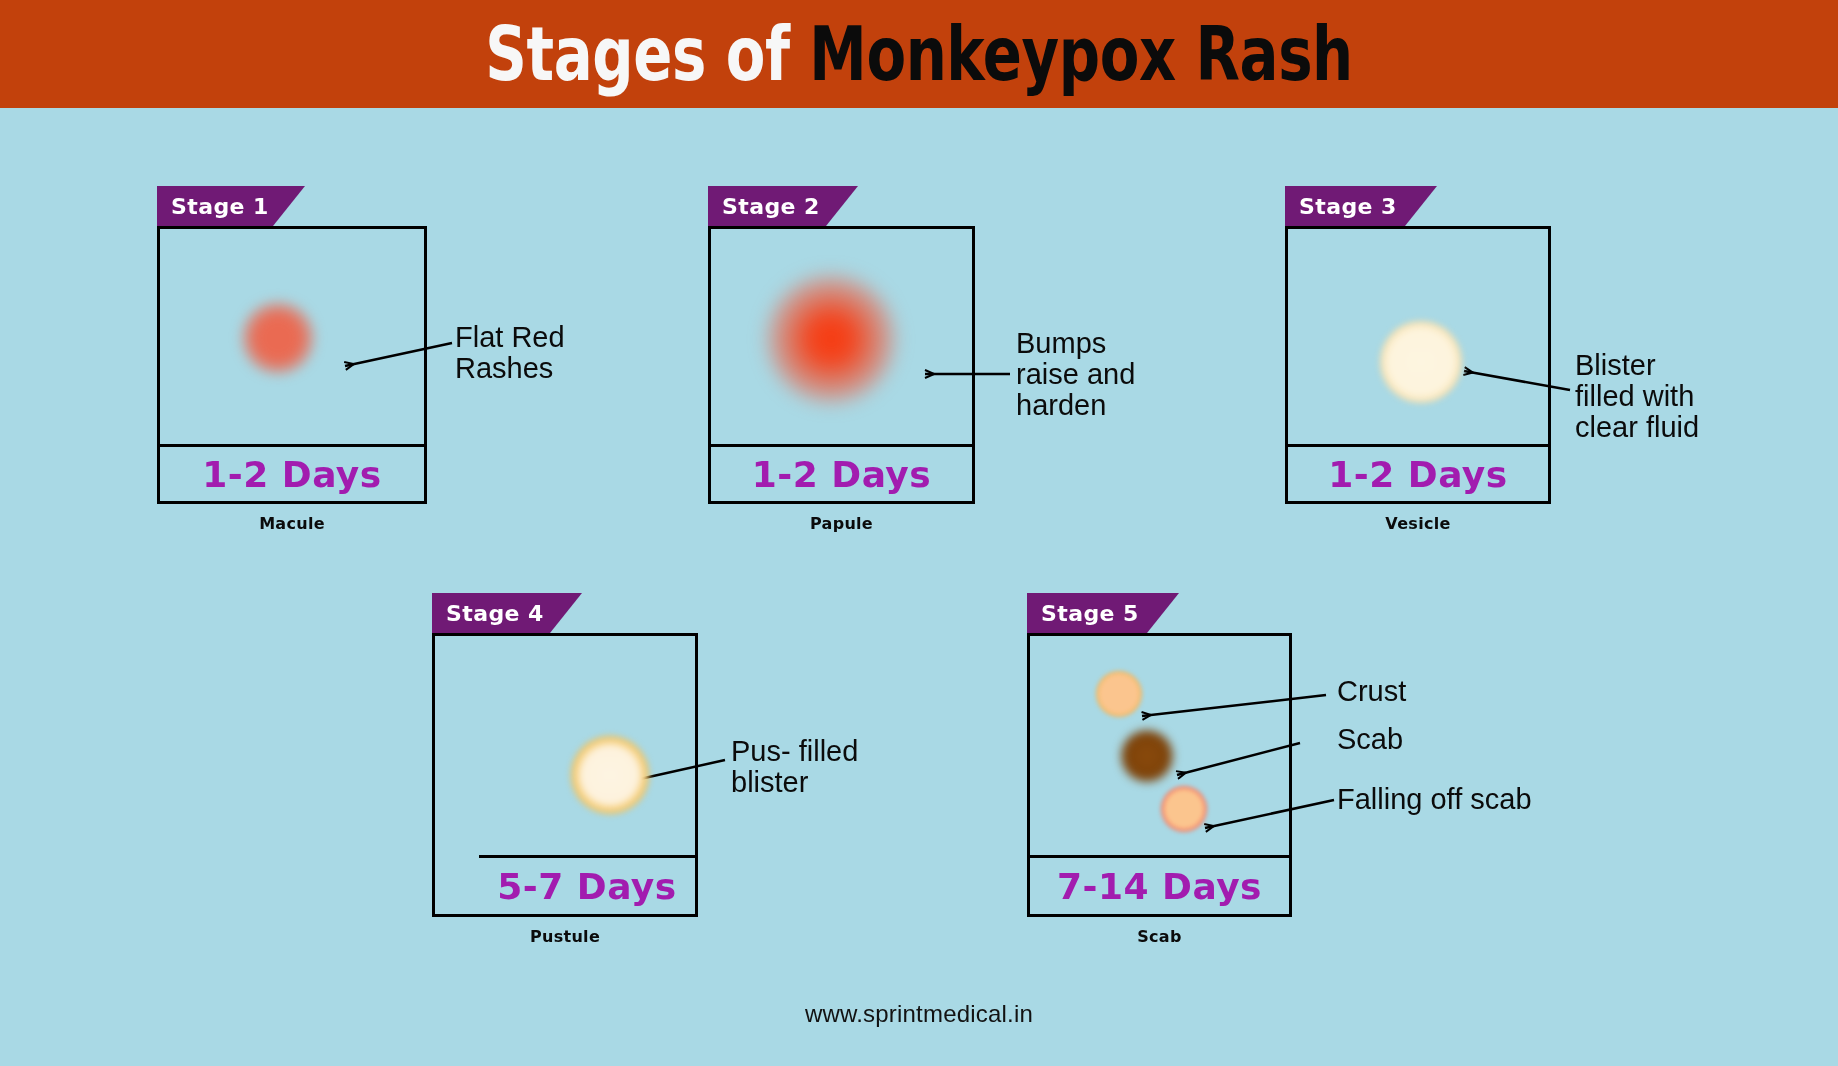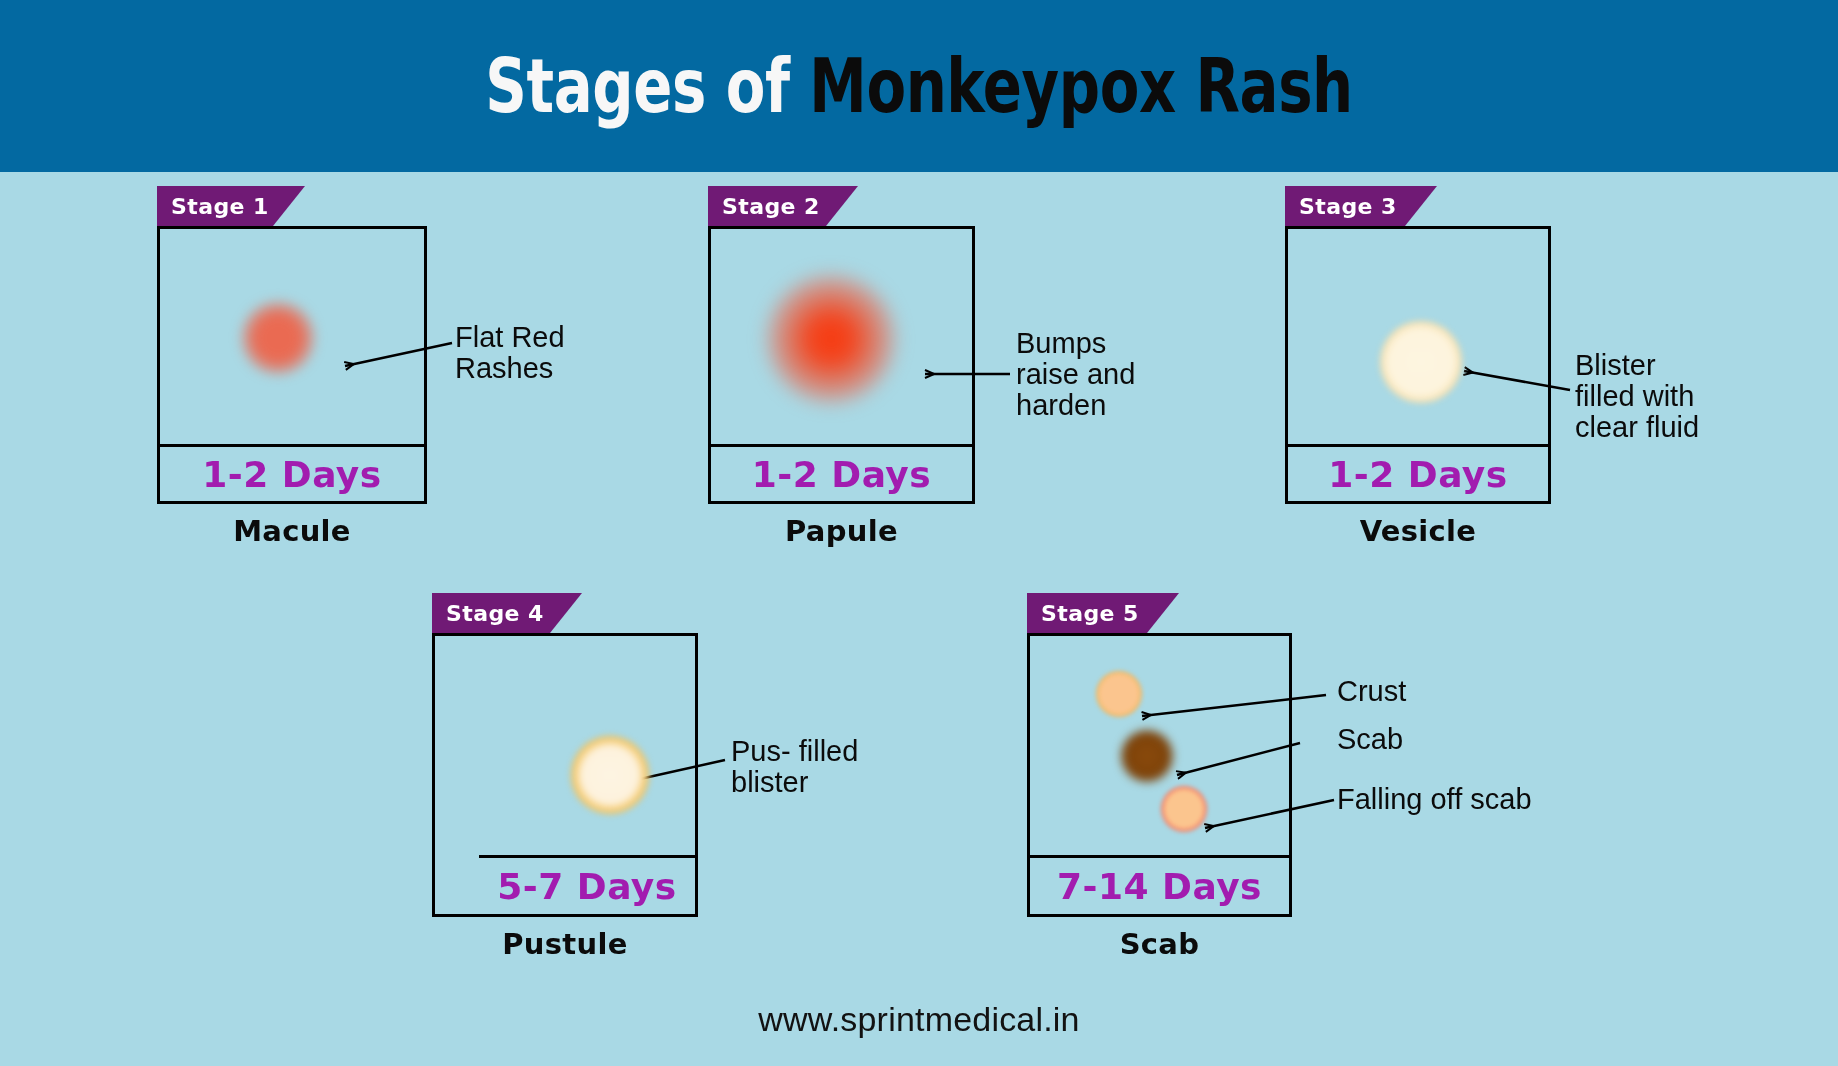--- a/index.html
+++ b/index.html
@@ -14,22 +14,22 @@
     overflow: hidden;
     position: relative;
   }
 
   
   #header-band {
     position: absolute;
     left: 0;
     top: 0;
     width: 1838px;
-    height: 172px;
-    background: #0369a1;
+    height: 108px;
+    background: #c2410c;
     display: flex;
     align-items: center;
     justify-content: center;
   }
   #page-title {
     font-family: "DejaVu Sans", sans-serif;
     font-weight: bold;
     font-size: 74px;
     letter-spacing: -0.5px;
     white-space: nowrap;
@@ -81,21 +81,21 @@
     font-family: "DejaVu Sans", sans-serif;
     font-weight: bold;
     font-size: 36px;
     color: #a21caf;
     letter-spacing: 0.5px;
   }
   .stage-name {
     text-align: center;
     font-family: "DejaVu Sans", sans-serif;
     font-weight: bold;
-    font-size: 29px;
+    font-size: 16px;
     color: #0b0b0b;
     margin-top: 10px;
     letter-spacing: 0.3px;
   }
 
   
   .lesion {
     position: absolute;
     border-radius: 50%;
   }
@@ -154,21 +154,21 @@
   }
 
   
   #footer-url {
     position: absolute;
     left: 0;
     top: 1000px;
     width: 1838px;
     text-align: center;
     font-family: "Liberation Sans", sans-serif;
-    font-size: 34px;
+    font-size: 24px;
     color: #121212;
     letter-spacing: 0.2px;
   }
 </style>
 </head>
 <body>
 
 <div id="header-band">
   <div id="page-title">
     <span class="t-light">Stages of </span><span class="t-dark">Monkeypox Rash</span>

